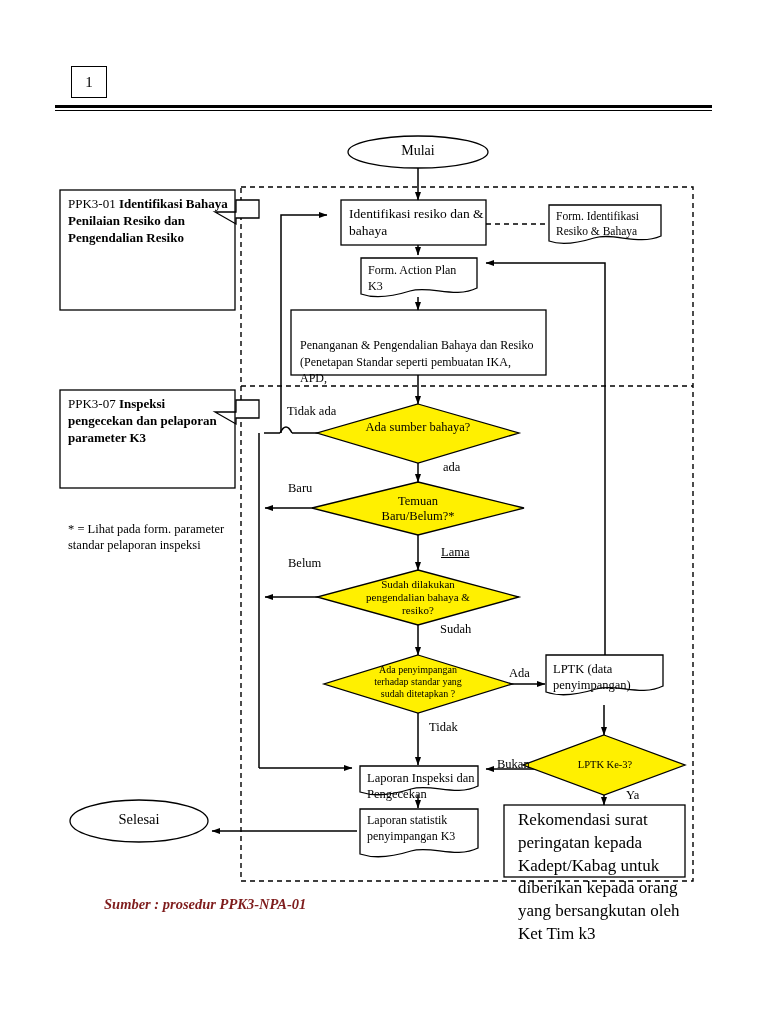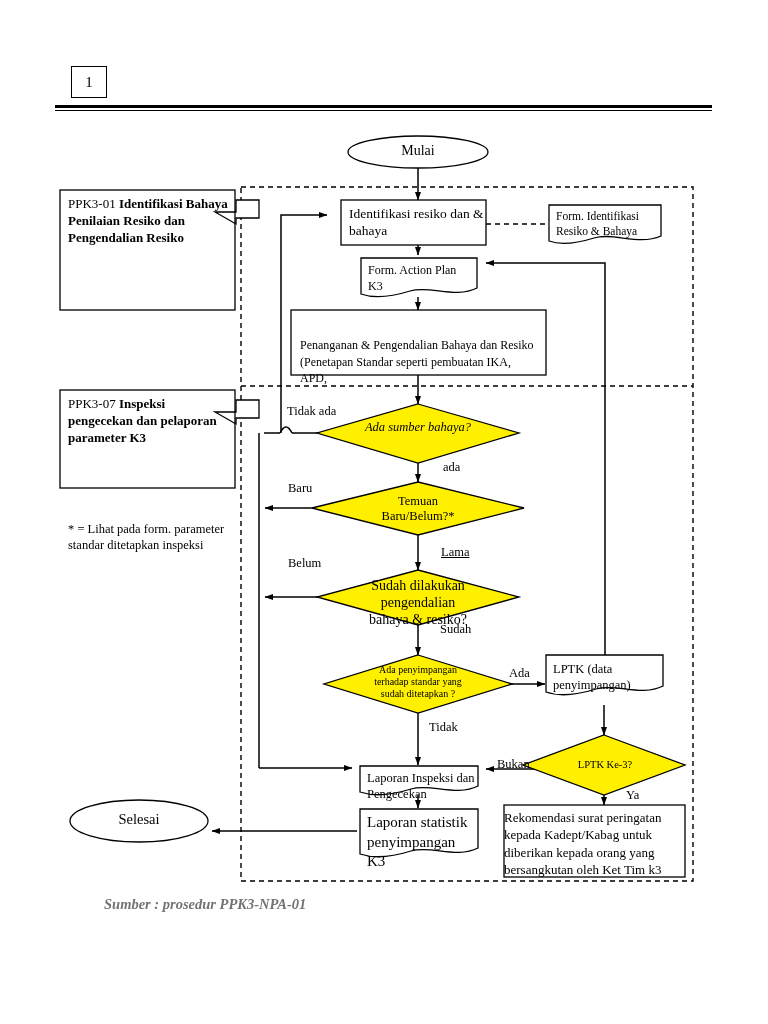--- a/index.html
+++ b/index.html
@@ -42,21 +42,21 @@
   #wires { position:absolute; left:0; top:0; width:768px; height:1024px; }
 
   .note {
     position: absolute;
     line-height: 1.3;
     font-size: 12.5px;
   }
 
   .footer-src {
     position: absolute; left: 104px; top: 896px;
-    color: #737373;
+    color: #7f1d1d;
     font-weight: bold; font-style: italic;
     font-size: 14.5px;
     white-space: nowrap;
   }
 
   
   .wirelabel {
     position: absolute;
     font-size: 12.5px;
     white-space: nowrap;
@@ -180,47 +180,47 @@
   </svg>
 
   <div class="note" style="left:68px; top:196px; width:162px; font-size:13px; line-height:1.3;">
     <span>PPK3-01 </span><b>Identifikasi Bahaya Penilaian Resiko dan Pengendalian Resiko</b>
   </div>
 
   <div class="note" style="left:68px; top:395px; width:162px; font-size:13px; line-height:1.32;">
     <span>PPK3-07 </span><b>Inspeksi pengecekan dan pelaporan parameter K3</b>
   </div>
 
-  <div class="note" style="left:68px; top:521px; width:165px;">* = Lihat pada form. parameter standar ditetapkan inspeksi</div>
+  <div class="note" style="left:68px; top:521px; width:165px;">* = Lihat pada form. parameter standar pelaporan inspeksi</div>
 
   <div class="dlabel" style="left:348px; top:143px; width:140px; font-size:14px;">Mulai</div>
 
   <div class="dlabel" style="left:69px; top:811px; width:140px; font-size:14.5px;">Selesai</div>
 
   <div class="note" style="left:349px; top:205px; width:136px; font-size:13.5px; line-height:1.28;">Identifikasi resiko dan &amp; bahaya</div>
 
   <div class="note" style="left:556px; top:209px; width:104px; font-size:11.5px; line-height:1.3;">Form. Identifikasi Resiko &amp; Bahaya</div>
 
   <div class="note" style="left:368px; top:263px; width:105px; font-size:12px; line-height:1.3;">Form. Action Plan K3</div>
 
   <div class="note" style="left:300px; top:316px; width:240px; font-size:12px; line-height:1.38;margin-top:21px;">Penanganan &amp; Pengendalian Bahaya dan Resiko (Penetapan Standar seperti pembuatan IKA, APD,</div>
 
   <div class="note" style="left:367px; top:770px; width:110px; font-size:12.5px; line-height:1.3;">Laporan Inspeksi dan Pengecekan</div>
 
   <div class="note" style="left:553px; top:661px; width:106px; font-size:12.5px; line-height:1.3;">LPTK  (data penyimpangan)</div>
 
-  <div class="note" style="left:367px; top:813px; width:110px; font-size:15px; line-height:1.3;">Laporan statistik penyimpangan K3</div>
-
-  <div class="note" style="left:504px; top:809px; width:172px; font-size:13px; line-height:1.34;">Rekomendasi surat peringatan kepada Kadept/Kabag untuk diberikan kepada orang yang bersangkutan oleh Ket Tim k3</div>
-
-  <div class="dlabel" style="left:363px; top:420px; width:110px; font-size:12.5px;font-style:italic;">Ada sumber bahaya?</div>
+  <div class="note" style="left:367px; top:813px; width:110px; font-size:12px; line-height:1.3;">Laporan statistik penyimpangan K3</div>
+
+  <div class="note" style="left:518px; top:809px; width:172px; font-size:17px; line-height:1.34;">Rekomendasi surat peringatan kepada Kadept/Kabag untuk diberikan kepada orang yang bersangkutan oleh Ket Tim k3</div>
+
+  <div class="dlabel" style="left:363px; top:420px; width:110px; font-size:12.5px;">Ada sumber bahaya?</div>
 
   <div class="dlabel" style="left:368px; top:494px; width:100px; font-size:12.5px;">Temuan Baru/Belum?*</div>
 
-  <div class="dlabel" style="left:363px; top:578px; width:110px; font-size:14px;">Sudah dilakukan pengendalian bahaya &amp; resiko?</div>
+  <div class="dlabel" style="left:363px; top:578px; width:110px; font-size:11px;">Sudah dilakukan pengendalian bahaya &amp; resiko?</div>
 
   <div class="dlabel" style="left:364px; top:664px; width:108px; font-size:10px;">Ada penyimpangan terhadap standar yang sudah ditetapkan ?</div>
 
   <div class="dlabel" style="left:560px; top:759px; width:90px; font-size:10.5px;">LPTK Ke-3?</div>
 
   <div class="wirelabel" style="left:287px; top:404px;">Tidak ada</div>
   <div class="wirelabel" style="left:443px; top:460px;">ada</div>
   <div class="wirelabel" style="left:288px; top:481px;">Baru</div>
   <div class="wirelabel" style="left:441px; top:545px;text-decoration:underline;">Lama</div>
   <div class="wirelabel" style="left:288px; top:556px;">Belum</div>

